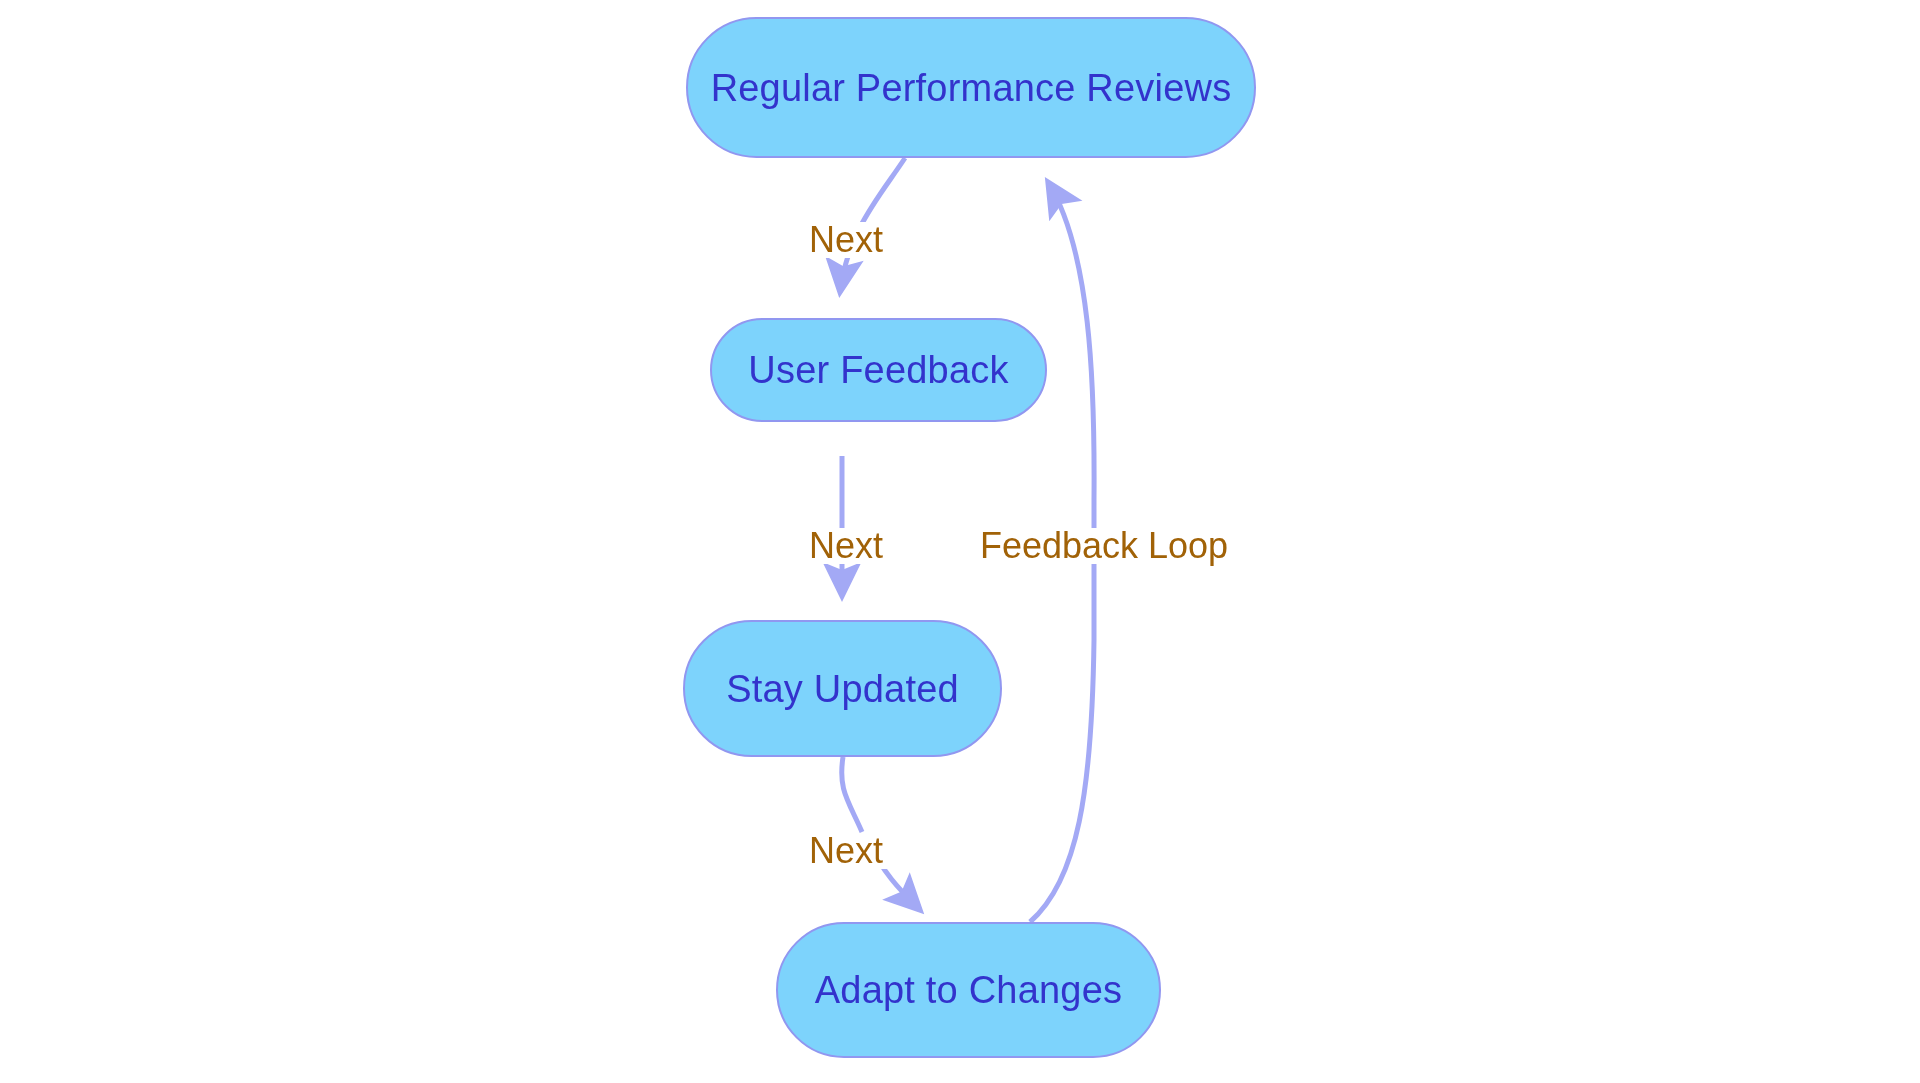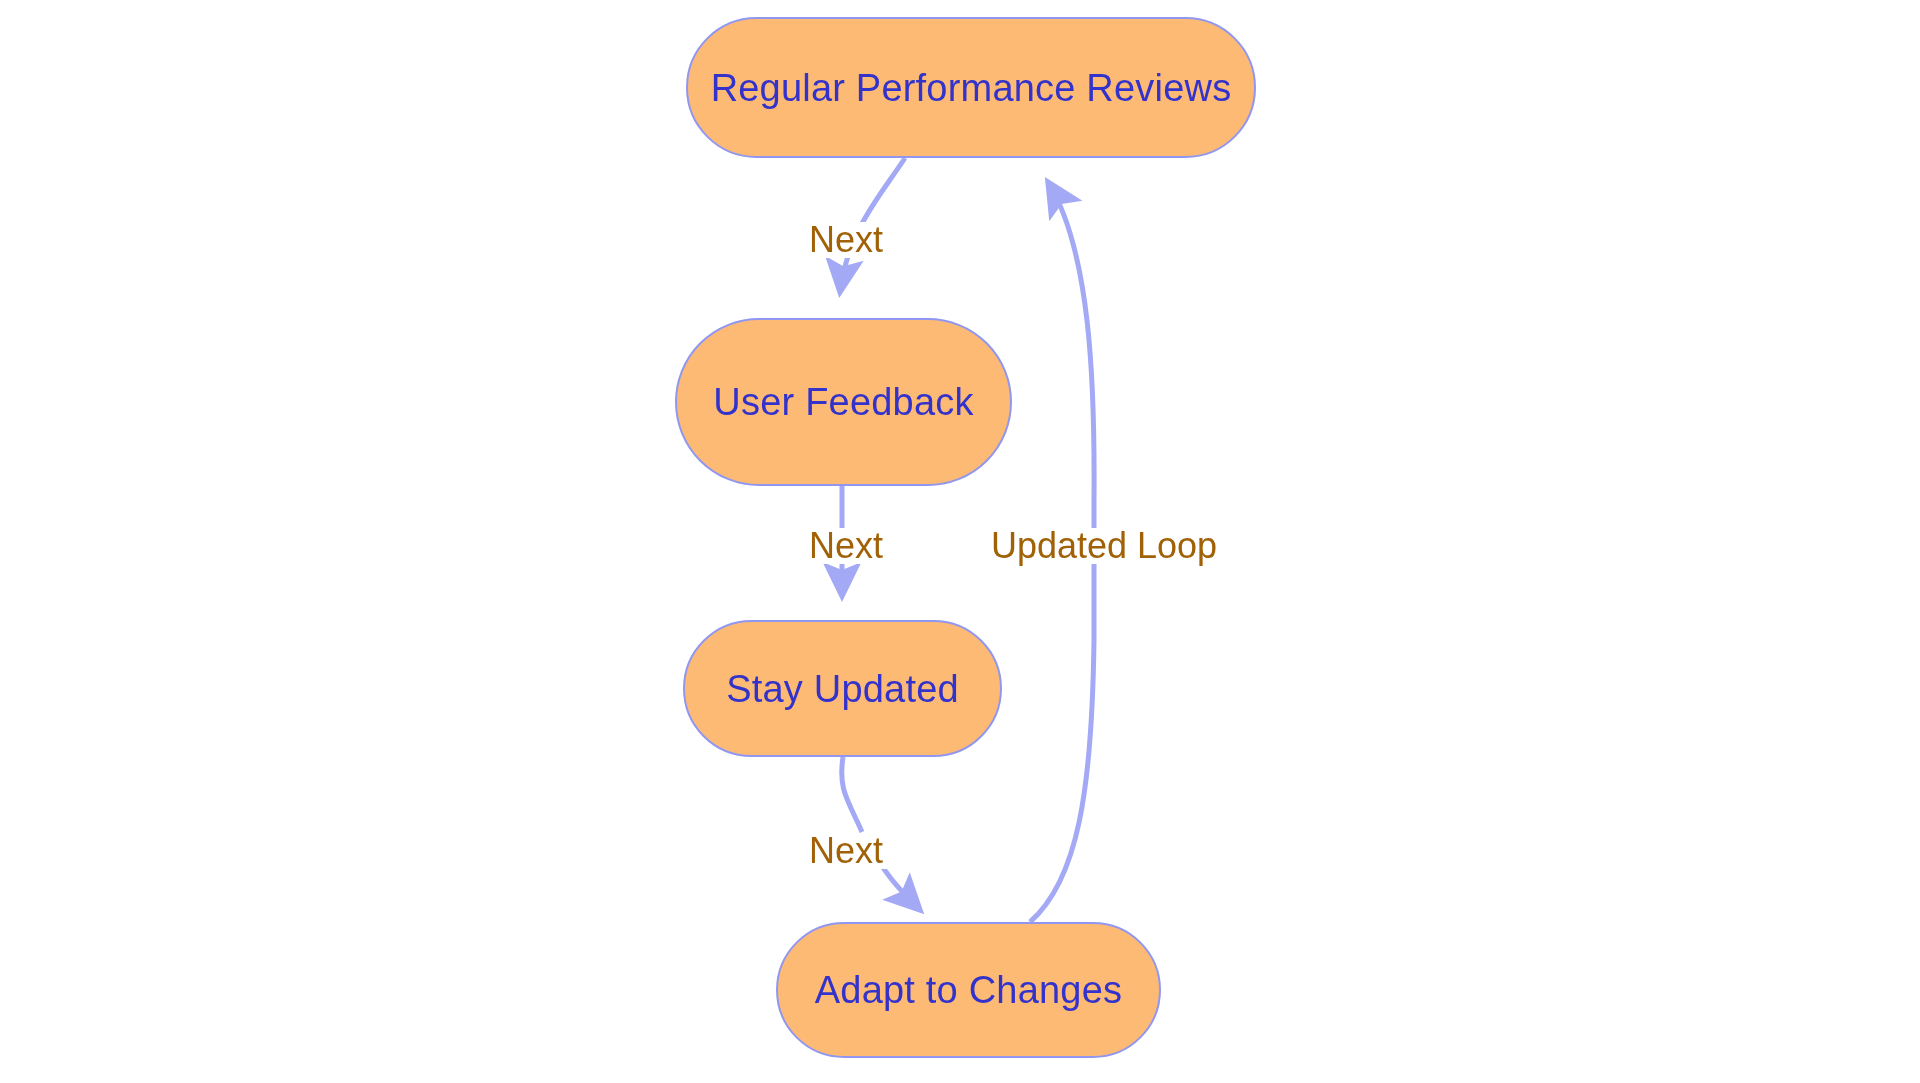--- a/index.html
+++ b/index.html
@@ -22,21 +22,21 @@
   #edge-layer {
     position: absolute;
     left: 0;
     top: 0;
     width: 1920px;
     height: 1083px;
   }
   .node {
     position: absolute;
     box-sizing: border-box;
-    background: #fdba74;
+    background: #7dd3fc;
     border: 2px solid #9197f0;
     border-radius: 9999px;
     display: flex;
     align-items: center;
     justify-content: center;
   }
   .node-label {
     color: #3333cc;
     font-family: "Liberation Sans", sans-serif;
     font-size: 38px;
@@ -55,21 +55,21 @@
     line-height: 1;
     transform: translate(-50%, -50%);
     background: #ffffff;
     padding: 0 6px;
   }
   
   #node-regular-performance-reviews {
     left: 686px; top: 17px; width: 570px; height: 141px;
   }
   #node-user-feedback {
-    left: 675px; top: 318px; width: 337px; height: 168px;
+    left: 710px; top: 318px; width: 337px; height: 104px;
   }
   #node-stay-updated {
     left: 683px; top: 620px; width: 319px; height: 137px;
   }
   #node-adapt-to-changes {
     left: 776px; top: 922px; width: 385px; height: 136px;
   }
   
   #edge-label-next-1 { left: 846px; top: 240px; }
   #edge-label-next-2 { left: 846px; top: 546px; }
@@ -115,15 +115,15 @@
   <div class="node" id="node-stay-updated">
     <span class="node-label">Stay Updated</span>
   </div>
 
   <div class="edge-label" id="edge-label-next-1">Next</div>
 
   <div class="edge-label" id="edge-label-next-2">Next</div>
 
   <div class="edge-label" id="edge-label-next-3">Next</div>
 
-  <div class="edge-label" id="edge-label-feedback-loop">Updated Loop</div>
+  <div class="edge-label" id="edge-label-feedback-loop">Feedback Loop</div>
 
 </div>
 
 </body></html>

